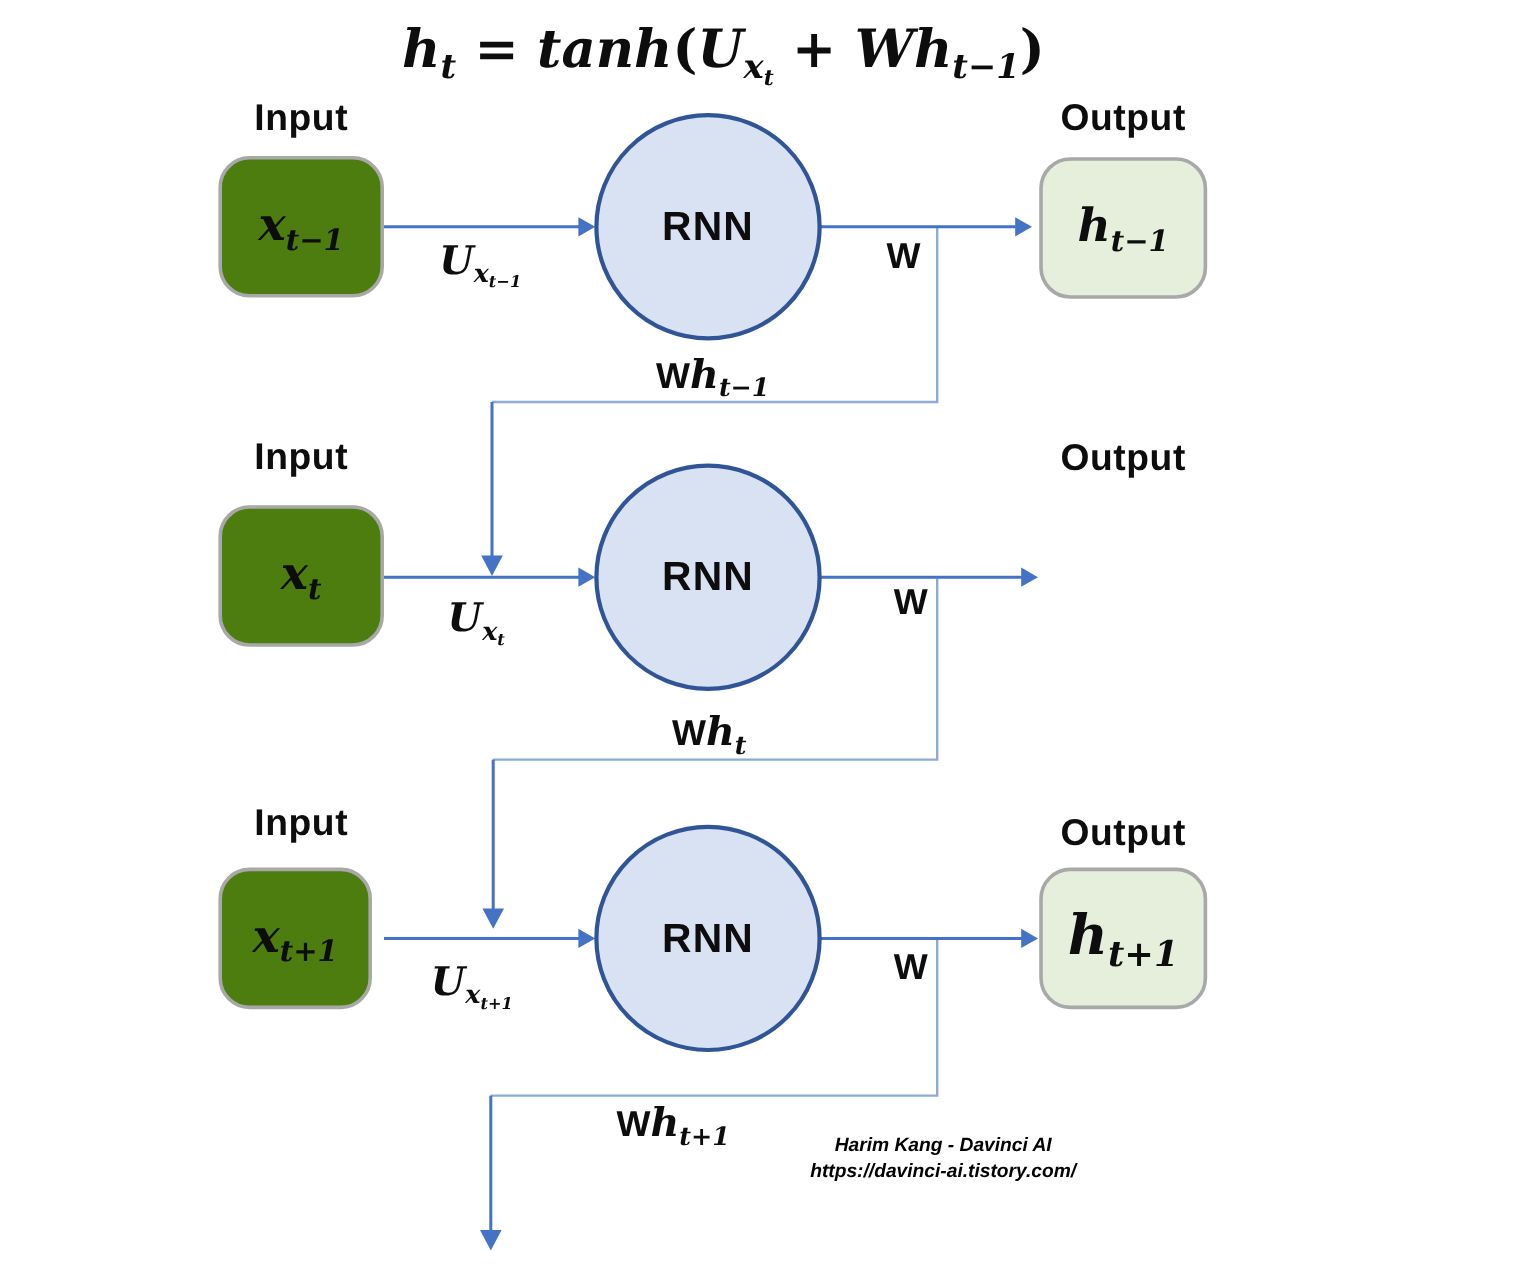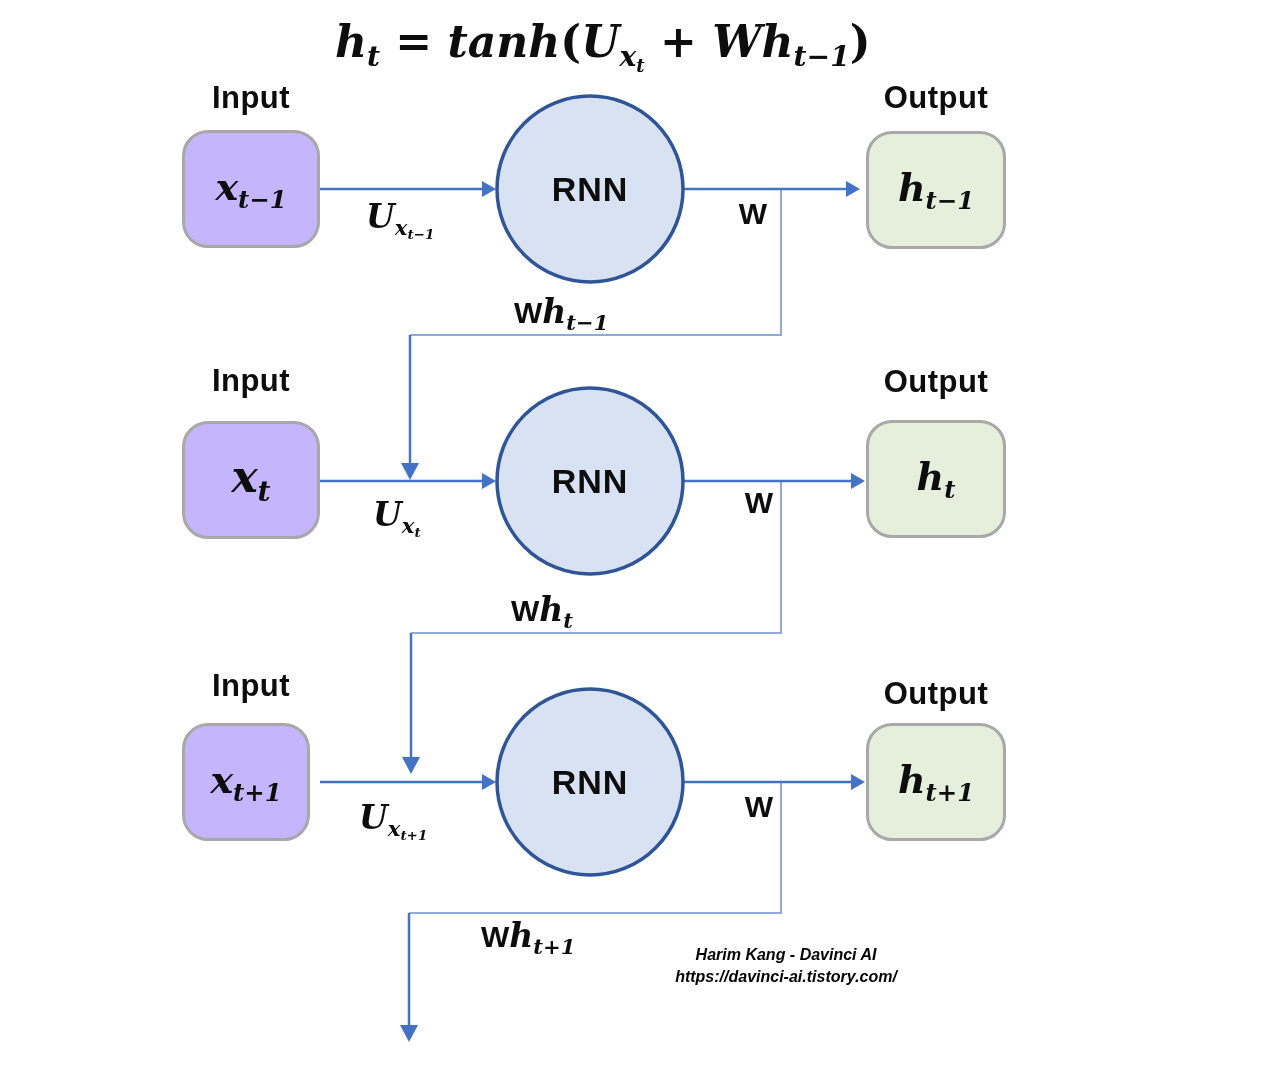--- a/index.html
+++ b/index.html
@@ -17,21 +17,21 @@
   
   .node-box {
     position: absolute;
     border: 3px solid #a8a8a8;
     border-radius: 26px;
     display: flex;
     align-items: center;
     justify-content: center;
     box-sizing: border-box;
   }
-  .input-box  { background: #c4b5fd; text-align: right; }
+  .input-box  { background: #4d7c0f; text-align: right; }
   .output-box { background: #e6efdc; }
 
   
   .caption {            
     position: absolute;
     text-align: center;
     font-weight: 700;
     font-size: 31px;
     letter-spacing: 0.5px;
   }
@@ -52,21 +52,21 @@
   .formula {
     position: absolute;
     left: 335px; top: 16px; width: 520px;
     text-align: center;
     font-size: 44px;
     white-space: nowrap;
   }
   .u-label  { position: absolute; font-size: 33px; white-space: nowrap; }
   .w-label  { position: absolute; width: 50px; text-align: center;
               font-weight: 700; font-size: 30px; }
-  .wh-label { position: absolute; width: 160px; 
+  .wh-label { position: absolute; width: 160px; text-align: center;
               font-size: 33px; white-space: nowrap; }
   .wh-label .wsans { font-size: 30px; }
 
   .watermark {
     position: absolute;
     left: 636px; top: 944px; width: 300px;
     text-align: center;
     font-style: italic;
     font-weight: 700;
     font-size: 16px;
@@ -128,47 +128,44 @@
   <div class="caption" style="left:866px; top:80px; width:140px;">Output</div>
   <div class="node-box output-box" style="left:866px; top:131px; width:140px; height:118px;">
     <span style="font-size:38px;"><span class="mi">h</span><span class="mi sub">t−1</span></span>
   </div>
   <div class="wh-label" style="left:514px; top:292px;">
     <span class="wsans">W</span><span class="mi">h</span><span class="mi sub">t−1</span>
   </div>
 
   <div class="caption" style="left:182px; top:363px; width:138px;">Input</div>
   <div class="node-box input-box" style="left:182px; top:421px; width:138px; height:118px;">
-    <span style="font-size:44px;"><span class="mi">x</span><span class="mi sub">t</span></span>
+    <span style="font-size:38px;"><span class="mi">x</span><span class="mi sub">t</span></span>
   </div>
   <div class="u-label" style="left:373px; top:495px;">
     <span class="mi">U</span><span class="sub"><span class="mi">x</span><span class="mi sub">t</span></span>
   </div>
   <div class="rnn-label" style="left:497px; top:388px; width:186px; height:186px;">RNN</div>
   <div class="w-label" style="left:734px; top:486px;">W</div>
   <div class="caption" style="left:866px; top:364px; width:140px;">Output</div>
-  <div class="node-box output-box" style="left:866px; top:420px; width:140px; height:118px;">
-    <span style="font-size:38px;"><span class="mi">h</span><span class="mi sub">t</span></span>
-  </div>
   <div class="wh-label" style="left:511px; top:590px;">
     <span class="wsans">W</span><span class="mi">h</span><span class="mi sub">t</span>
   </div>
 
   <div class="caption" style="left:182px; top:668px; width:138px;">Input</div>
   <div class="node-box input-box" style="left:182px; top:723px; width:128px; height:118px;">
     <span style="font-size:38px;"><span class="mi">x</span><span class="mi sub">t+1</span></span>
   </div>
   <div class="u-label" style="left:359px; top:798px;">
     <span class="mi">U</span><span class="sub"><span class="mi">x</span><span class="mi sub">t+1</span></span>
   </div>
   <div class="rnn-label" style="left:497px; top:689px; width:186px; height:186px;">RNN</div>
   <div class="w-label" style="left:734px; top:790px;">W</div>
   <div class="caption" style="left:866px; top:676px; width:140px;">Output</div>
   <div class="node-box output-box" style="left:866px; top:723px; width:140px; height:118px;">
-    <span style="font-size:38px;"><span class="mi">h</span><span class="mi sub">t+1</span></span>
+    <span style="font-size:46px;"><span class="mi">h</span><span class="mi sub">t+1</span></span>
   </div>
   <div class="wh-label" style="left:481px; top:916px;">
     <span class="wsans">W</span><span class="mi">h</span><span class="mi sub">t+1</span>
   </div>
 
   <div class="watermark">
     <div>Harim Kang - Davinci AI</div>
     <div>https://davinci-ai.tistory.com/</div>
   </div>
 

